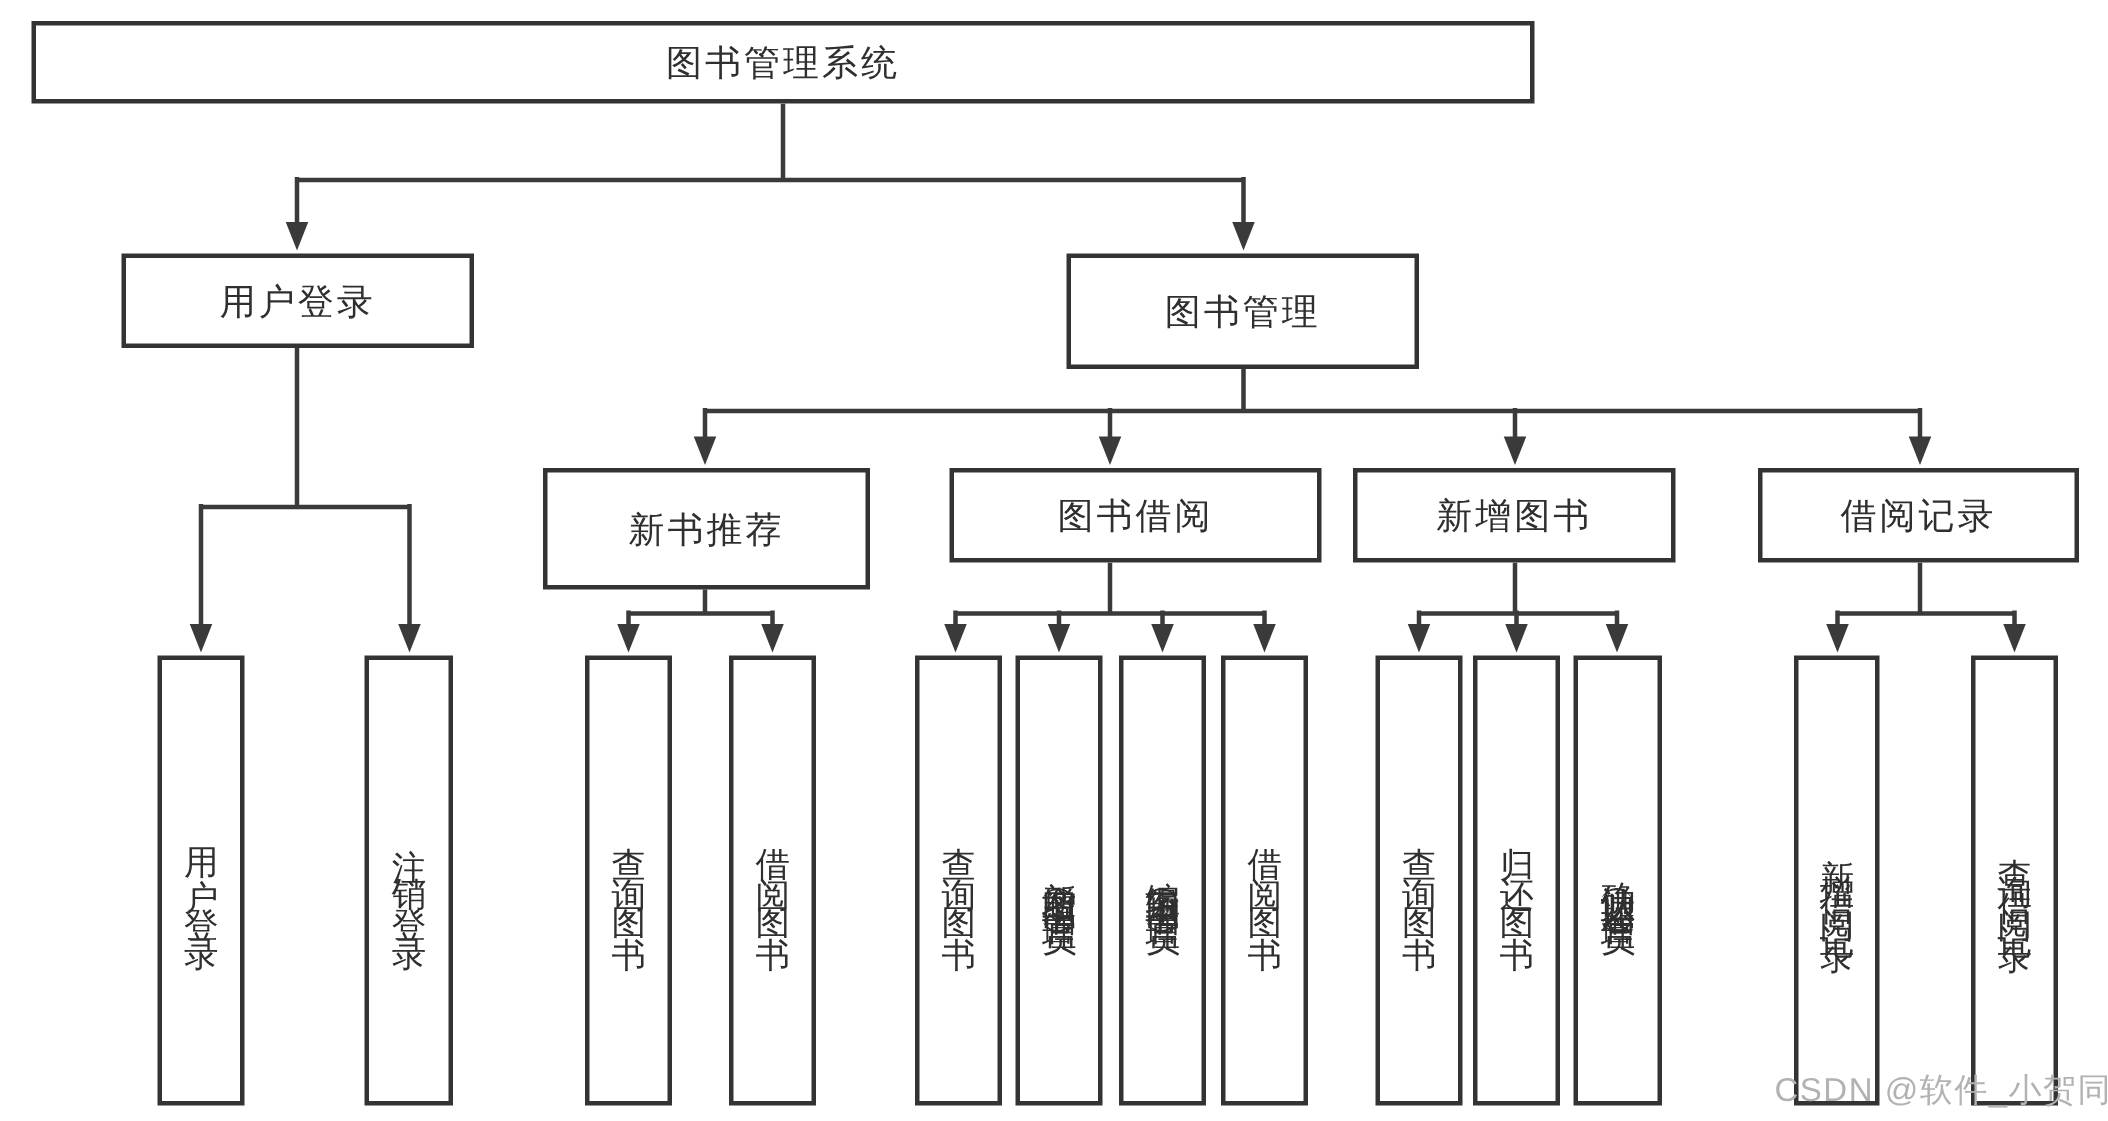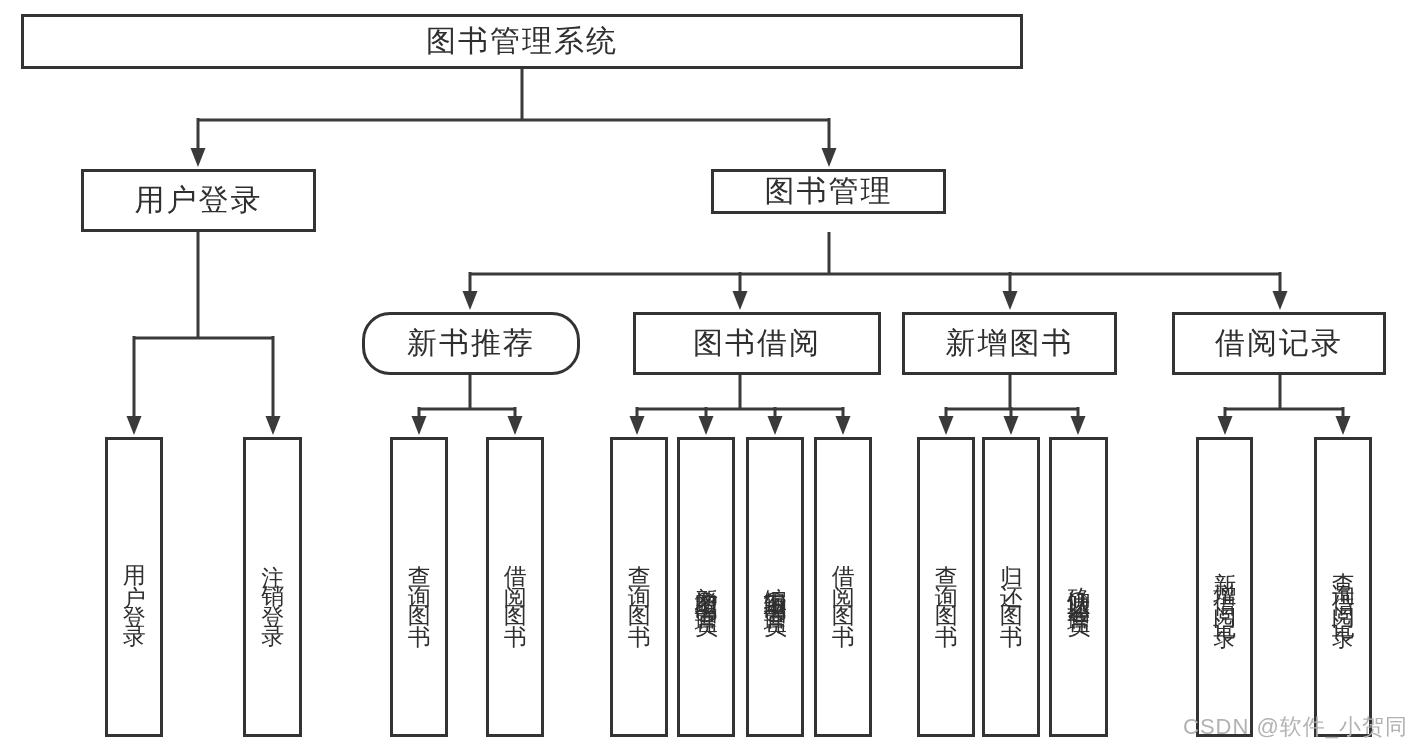--- a/index.html
+++ b/index.html
@@ -8,21 +8,21 @@
     font-family:"Liberation Sans","DejaVu Sans",sans-serif;
     overflow:hidden;
   }
   #stage{position:absolute;inset:0;width:1405px;height:747px;}
   svg.connectors{position:absolute;left:0;top:0;z-index:1;}
   .node{
     position:absolute;background:#ffffff;border:3px solid #333333;
     display:flex;align-items:center;justify-content:center;
     color:#2f2f2f;z-index:2;box-sizing:border-box;
   }
-  .node .lbl{font-size:30px;letter-spacing:2px;white-space:nowrap;}
+  .node .lbl{font-size:24px;letter-spacing:2px;white-space:nowrap;}
   .leaf{z-index:2;}
   .leaf .vtext{
     writing-mode:vertical-rl;text-orientation:mixed;
     font-size:23px;line-height:1.1;white-space:nowrap;color:#2f2f2f;
   }
   .ls4{letter-spacing:20px;}
   .ls6{letter-spacing:11px;}
   .ls9{letter-spacing:4px;}
   .watermark{
     position:absolute;left:1183px;top:712px;z-index:5;
@@ -74,25 +74,25 @@
     </g>
   </svg>
 
   <div class="node" style="left:21px;top:14px;width:1002px;height:55px;">
     <span class="lbl">图书管理系统</span>
   </div>
 
   <div class="node" style="left:81px;top:169px;width:235px;height:63px;">
     <span class="lbl">用户登录</span>
   </div>
-  <div class="node" style="left:711px;top:169px;width:235px;height:45px;">
+  <div class="node" style="left:711px;top:169px;width:235px;height:77px;">
     <span class="lbl">图书管理</span>
   </div>
 
-  <div class="node" style="left:362px;top:312px;width:218px;height:63px;border-radius:28px;">
+  <div class="node" style="left:362px;top:312px;width:218px;height:81px;">
     <span class="lbl">新书推荐</span>
   </div>
   <div class="node" style="left:633px;top:312px;width:248px;height:63px;">
     <span class="lbl">图书借阅</span>
   </div>
   <div class="node" style="left:902px;top:312px;width:215px;height:63px;">
     <span class="lbl">新增图书</span>
   </div>
   <div class="node" style="left:1172px;top:312px;width:214px;height:63px;">
     <span class="lbl">借阅记录</span>

